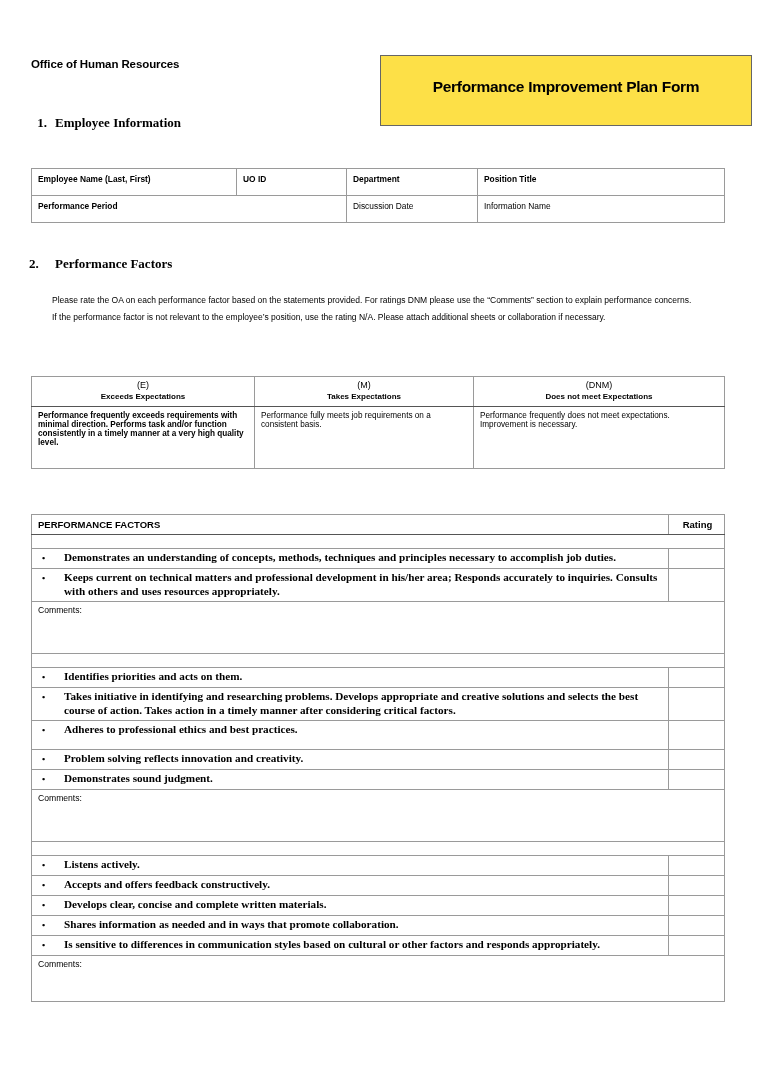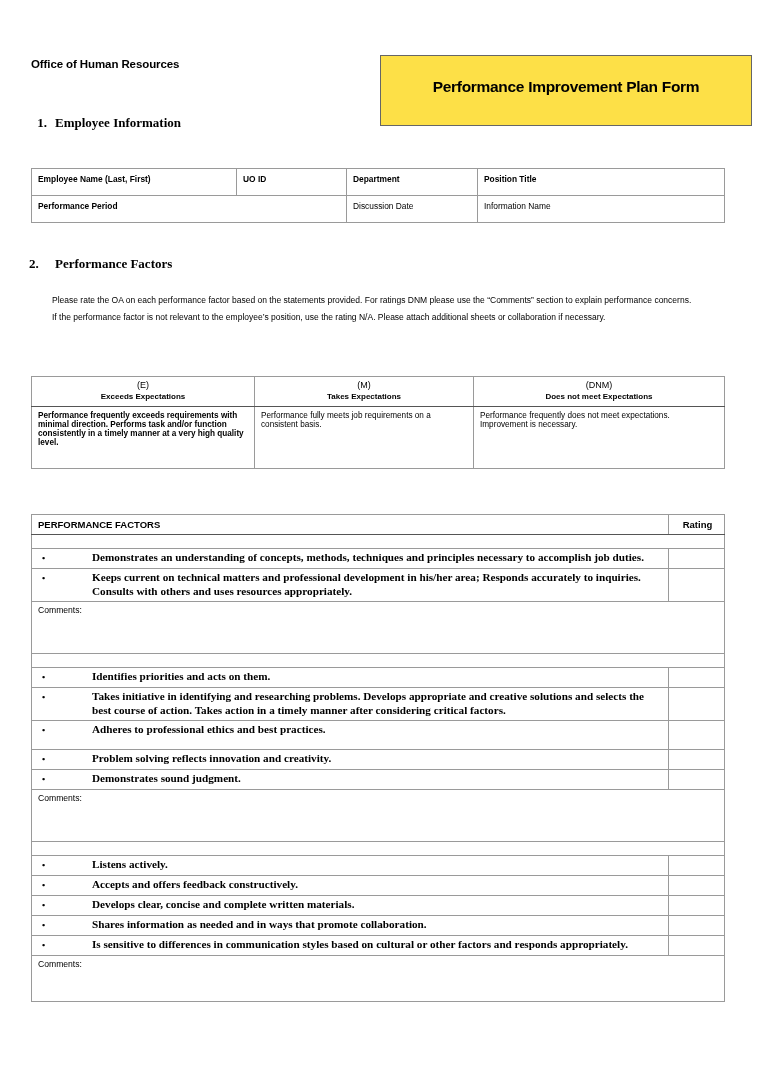--- a/index.html
+++ b/index.html
@@ -197,21 +197,20 @@
   }
   .bullet-dot {
     width: 22px;
     flex: 0 0 22px;
     font-family: "Liberation Serif", serif;
     font-size: 9px;
     line-height: 14px;
   }
   .bullet-text {
     flex: 1;
-    margin-left: 28px;
   }
   .pf-comments td {
     font-family: "Liberation Sans", sans-serif;
     font-size: 8.6px;
     font-weight: normal;
     padding: 3px 0 0 6px;
   }
 </style>
 </head>
 <body>

